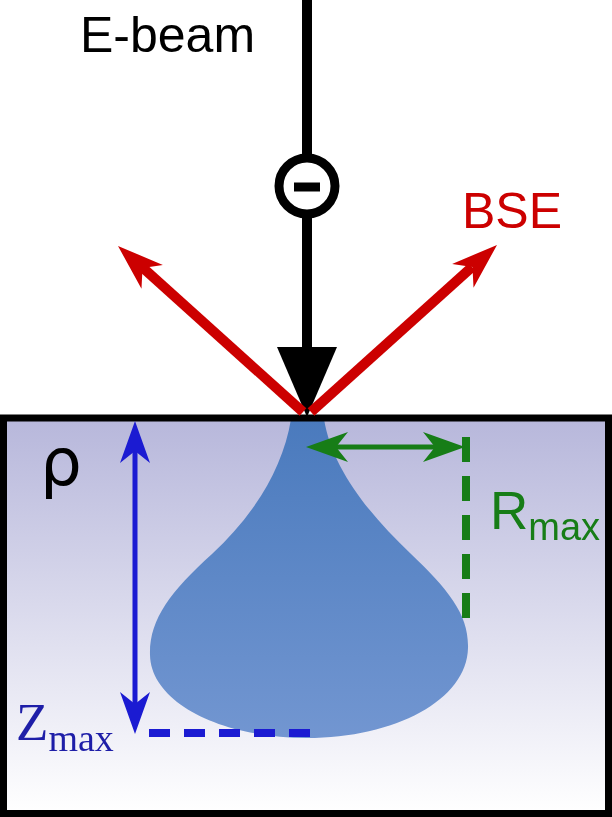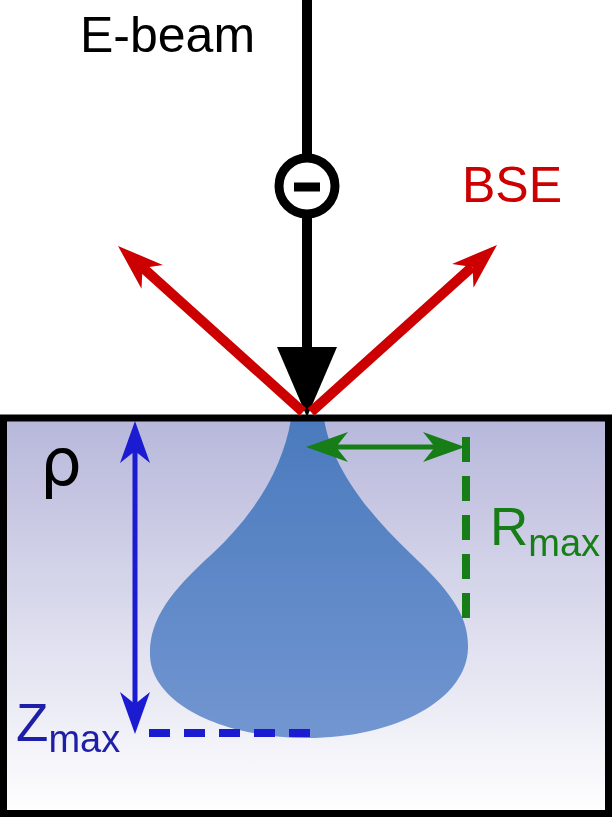--- a/index.html
+++ b/index.html
@@ -26,25 +26,25 @@
   .depth-line    { stroke: var(--depth, #11c); stroke-width: 5; }
   .depth-head    { fill: var(--depth, #11c); }
   .depth-dash    { stroke: var(--depth, #11c); stroke-width: 8; stroke-dasharray: 21 14; fill: none; }
   .radius-line   { stroke: var(--radius, #170); stroke-width: 5; }
   .radius-head   { fill: var(--radius, #170); }
   .radius-dash   { stroke: var(--radius, #170); stroke-width: 8; stroke-dasharray: 25 14; fill: none; }
 
   
   .lbl { position: absolute; line-height: 1; white-space: nowrap; }
   .lbl-ebeam { left: 80px;  top: 10px;  font-size: 50px; color: var(--beam, #000); }
-  .lbl-bse   { left: 462px; top: 160px; font-size: 50px; color: var(--bse, #c00); }
+  .lbl-bse   { left: 462px; top: 186px; font-size: 50px; color: var(--bse, #c00); }
   .lbl-rho   { left: 40px;  top: 430px; font-size: 66px; color: var(--beam, #000);
                font-family: "DejaVu Sans", sans-serif; }
-  .lbl-zmax  { left: 16px;  top: 696px; color: var(--depth-text, #119); }
-  .lbl-rmax  { left: 490px; top: 500px; color: var(--radius, #170); }
+  .lbl-zmax  { left: 16px;  top: 696px; color: var(--depth-text, #119); font-family: Liberation Serif, serif; }
+  .lbl-rmax  { left: 490px; top: 484px; color: var(--radius, #170); }
   .lbl-main  { font-size: 53px; }
   .lbl-sub   { font-size: 38px; position: relative; top: 11px; }
   .lbl-volume {
     left: 142px; top: 566px; width: 336px;
     text-align: center; font-size: 52px; line-height: 62px;
     color: var(--volume-text, #fff); white-space: normal;
   }
 </style>
 </head>
 <body>

